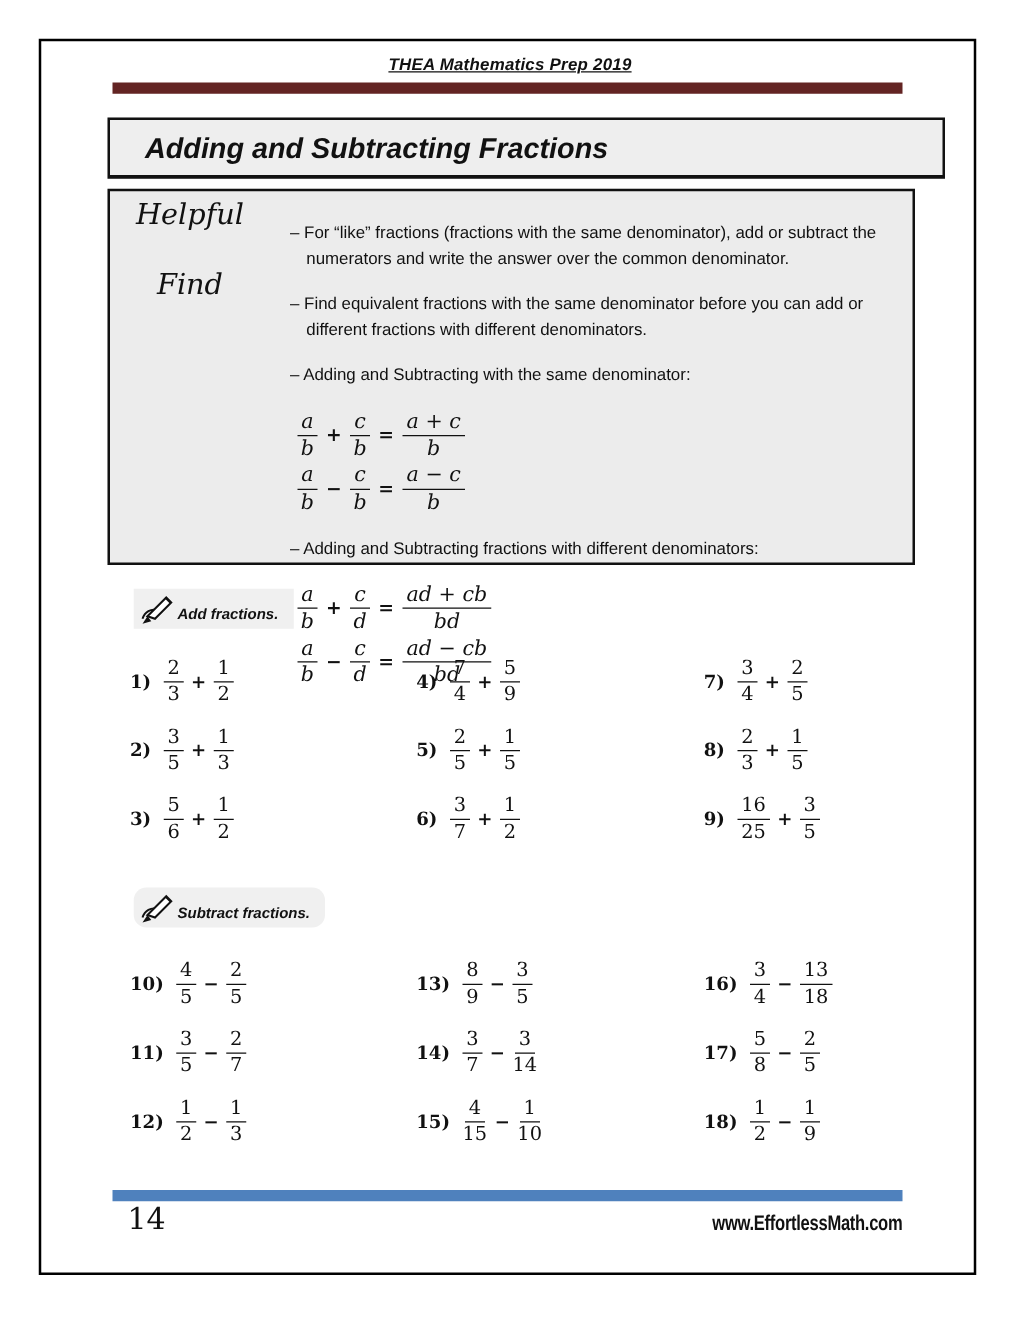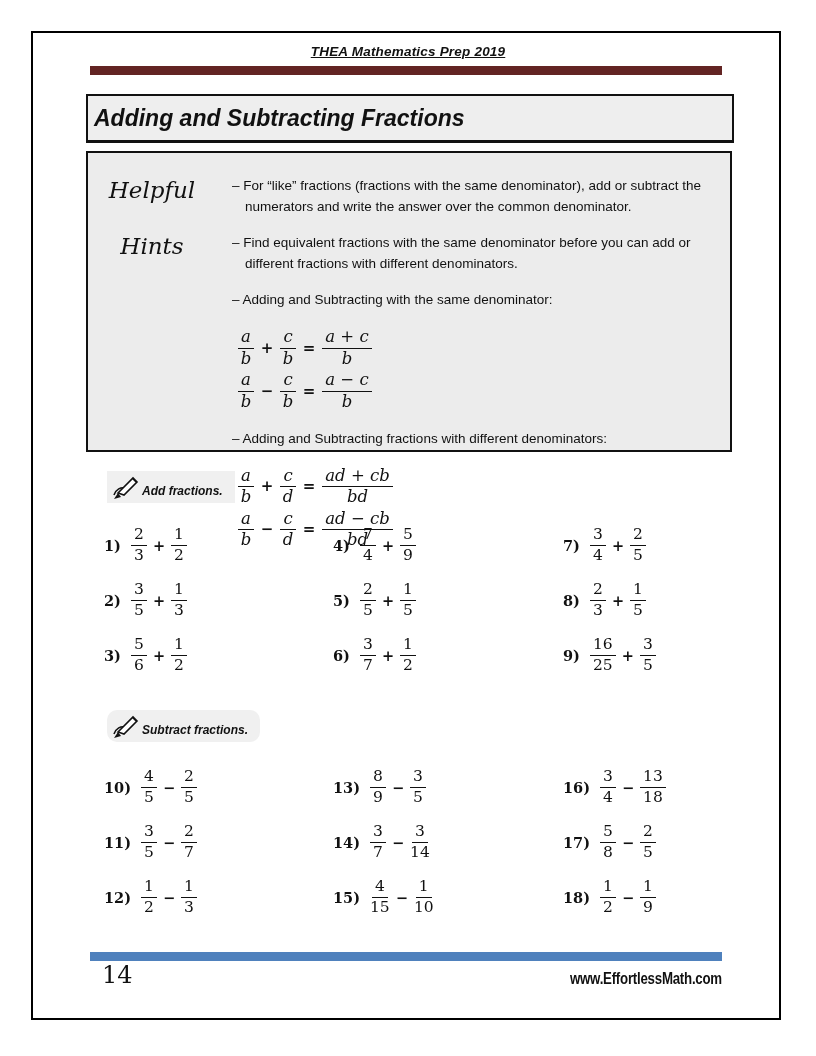--- a/index.html
+++ b/index.html
@@ -12,30 +12,30 @@
     border:2.5px solid #000;box-sizing:border-box;
   }
   .doc-header{
     position:absolute;top:44px;left:0;right:0;text-align:center;
     font-size:13.5px;font-weight:bold;font-style:italic;letter-spacing:0.2px;text-decoration:underline;
   }
   .maroon-bar{position:absolute;left:90px;top:66px;width:632px;height:9px;background:#632423;}
   .title-box{
     position:absolute;left:86px;top:94px;width:638px;height:44px;background:#eeeeee;
     border:2px solid #111;border-bottom-width:3.5px;box-sizing:content-box;
-    display:flex;align-items:center;padding-left:6px;
+    display:flex;align-items:center;padding-left:28px;
     font-size:23px;font-weight:bold;font-style:italic;
   }
   .hints-box{
     position:absolute;left:86px;top:151px;width:646px;height:301px;background:#ececec;
     border:2px solid #111;box-sizing:border-box;display:flex;
   }
   .hints-label{
     width:128px;flex:0 0 128px;text-align:center;
-    font-family:"DejaVu Serif",serif;font-style:italic;font-size:23px;padding-top:24px;
+    font-family:"DejaVu Serif",serif;font-style:italic;font-size:23px;padding-top:6px;
   }
   .hints-label .l2{margin-top:30px;}
   .hints-content{flex:1;padding:7px 8px 0 0;font-size:13.5px;line-height:1.52;}
   .hint-bullet{margin:16px;padding-left:13px;text-indent:-13px;font-weight:bold;font-weight:normal;}
   .hint-bullet{font-weight:500;}
   .formula-group{margin:2px 0 0 22px;}
   .formula{display:flex;align-items:center;height:43px;
     font-family:"DejaVu Serif",serif;font-style:italic;font-size:16.5px;}
   .frac{display:inline-flex;flex-direction:column;align-items:center;line-height:1.12;text-align:center;}
   .frac .fn{border-bottom:1.8px solid #111;padding:0 3px 1px;}
@@ -73,21 +73,21 @@
 <div class="doc-header">THEA Mathematics Prep 2019</div>
 <div class="maroon-bar"></div>
 
 <div class="title-box">
   <span>Adding and Subtracting Fractions</span>
 </div>
 
 <div class="hints-box">
   <div class="hints-label">
     <div>Helpful</div>
-    <div class="l2">Hints</div>
+    <div class="l2">Find</div>
   </div>
   <div class="hints-content">
     <p class="hint-bullet">– For “like” fractions (fractions with the same denominator), add or subtract the numerators and write the answer over the common denominator.</p>
     <p class="hint-bullet">– Find equivalent fractions with the same denominator before you can add or different fractions with different denominators.</p>
     <p class="hint-bullet">– Adding and Subtracting with the same denominator:</p>
     <div class="formula-group">
       <div class="formula">
         <span class="frac">
             <span class="fn">a</span>
             <span class="fd">b</span>

